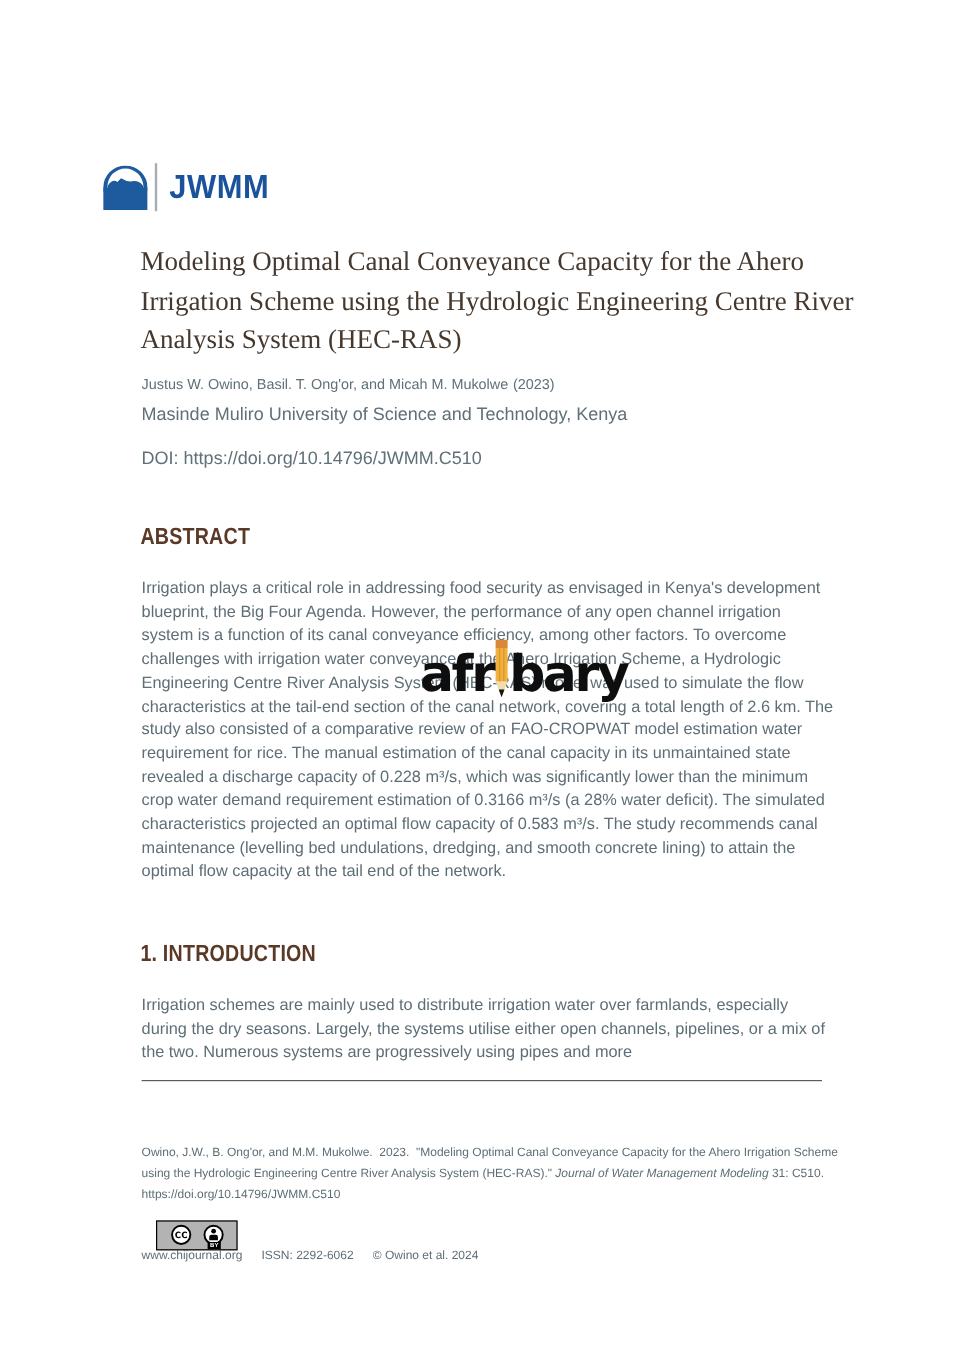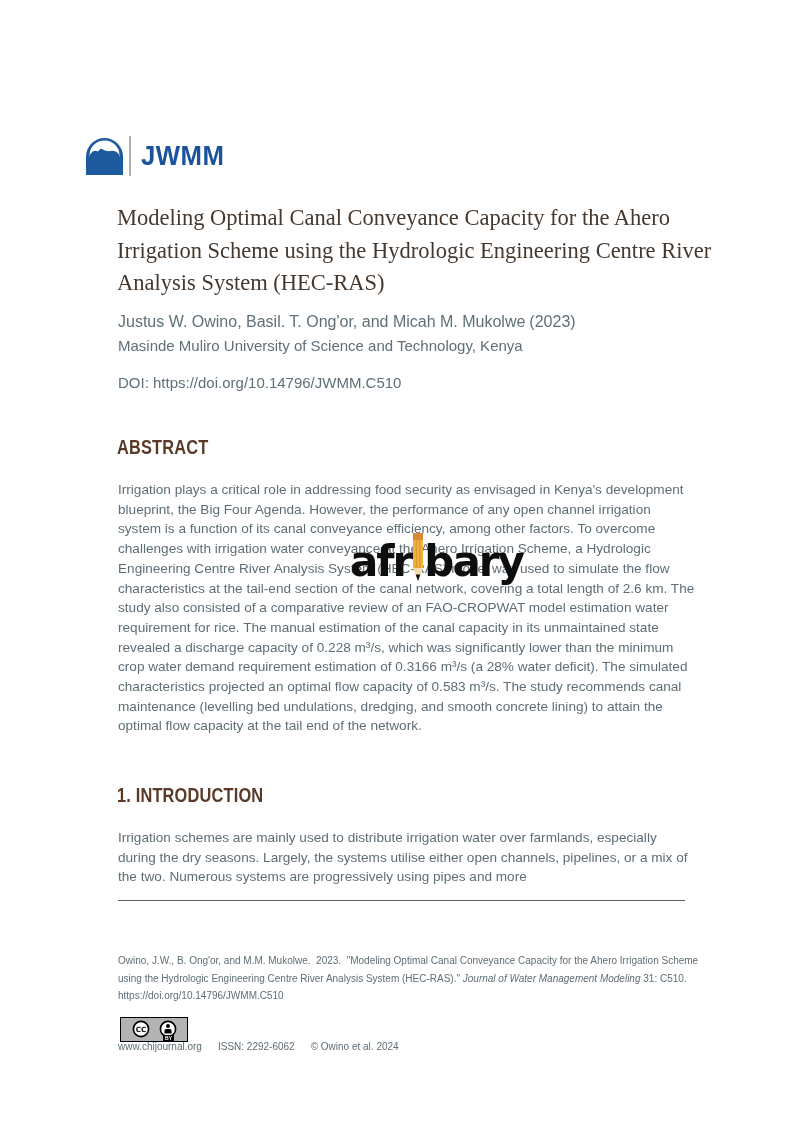--- a/index.html
+++ b/index.html
@@ -21,21 +21,21 @@
     letter-spacing: 0.5px; line-height: 1;
   }
 
   
   .article-title {
     position: absolute; top: 202px; left: 117px; width: 600px;
     font-family: "Liberation Serif", serif; font-weight: normal;
     font-size: 22.5px; line-height: 32.5px; color: #45382e;
   }
 
-  .byline { position: absolute; top: 313px; left: 118px; font-size: 16px; color: #5f7078; }
+  .byline { position: absolute; top: 313px; left: 118px; font-size: 12px; color: #5f7078; }
   .byline .year { margin-left: 4px; }
   .affiliation { position: absolute; top: 337px; left: 118px; font-size: 15px; color: #5f7078; }
   .doi-line { position: absolute; top: 374px; left: 118px; font-size: 15px; color: #5f7078; }
 
   
   .section-heading {
     position: absolute; left: 117px;
     font-size: 19.5px; font-weight: bold; color: #5b3927;
     transform: scaleX(0.84); transform-origin: left center;
     letter-spacing: 0.2px; white-space: nowrap;
@@ -65,21 +65,21 @@
   .footer-rule { position: absolute; top: 900px; left: 118px; width: 567px; border-top: 1.5px solid #5a5b5e; }
   .citation {
     position: absolute; top: 918px; left: 118px; width: 586px;
     font-size: 10px; line-height: 17.2px; color: #5e6e76;
     white-space: pre-wrap;
   }
   .citation .journal-italic { font-style: italic; }
   .citation-meta { margin-top: 0; }
   .citation-meta .meta-gap { margin-right: 16px; }
 
-  .license-row { position: absolute; top: 1017px; left: 120px; display: flex; align-items: flex-end; }
+  .license-row { position: absolute; top: 1017px; left: 130px; display: flex; align-items: flex-end; }
   .cc-badge {
     position: relative; width: 68px; height: 25px;
     background: #b3b3b3; border: 1.5px solid #000;
     display: flex; align-items: flex-start; justify-content: space-around;
     padding: 2px 6px 0 6px;
   }
   .cc-badge svg { display: block; }
   .by-strip {
     position: absolute; right: 13px; bottom: 0;
     background: #000; color: #fff;

